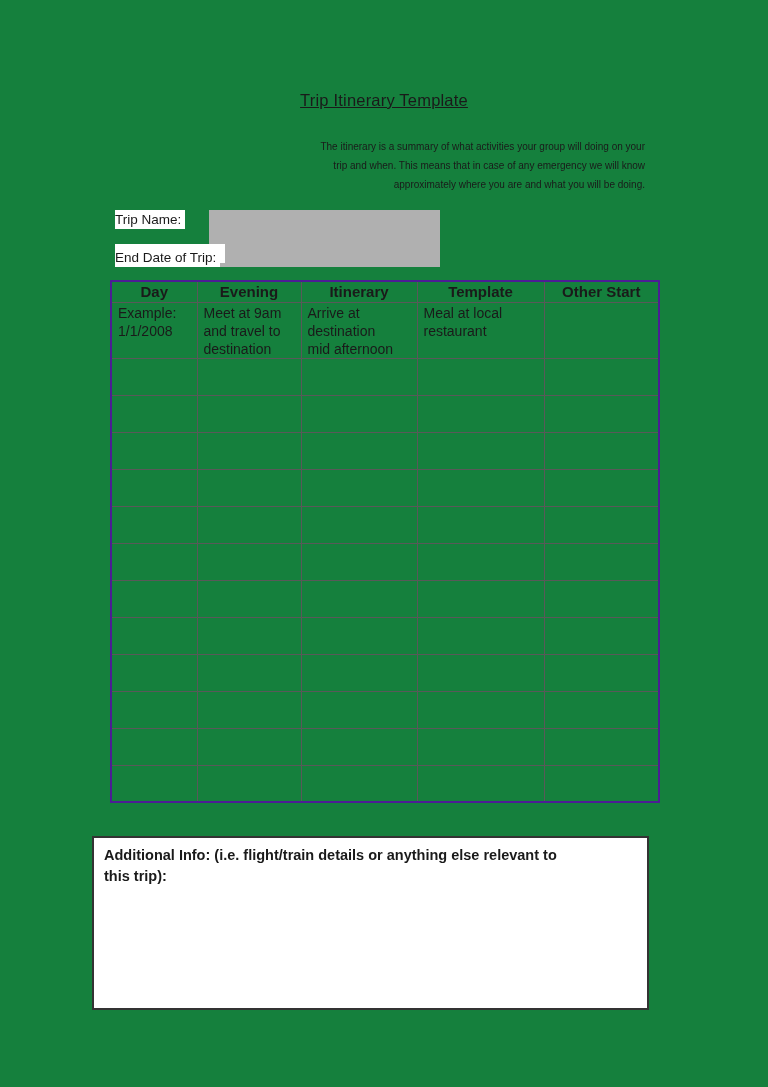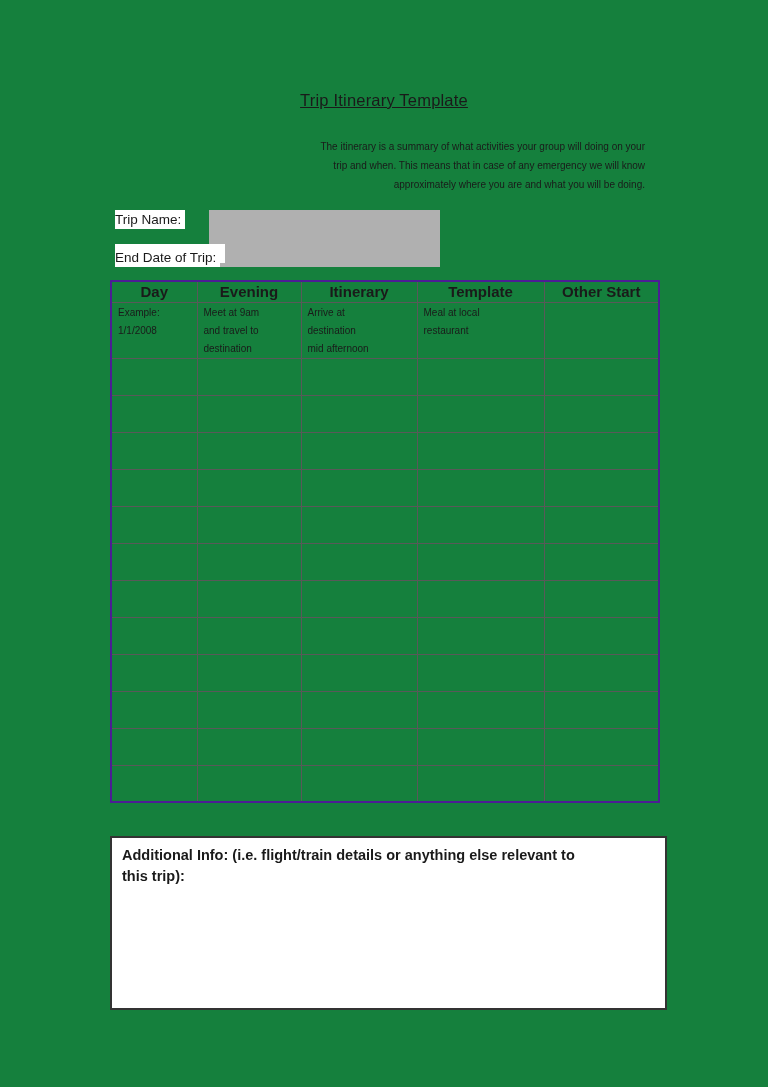--- a/index.html
+++ b/index.html
@@ -55,29 +55,29 @@
   table.itinerary th {
     height:21px;
     font-size:15px;
     font-weight:bold;
     text-align:center;
     padding:0;
   }
   tr.example-row td {
     height:56px;
     vertical-align:top;
-    font-size:10px;
+    font-size:14px;
     line-height:18px;
     font-weight:normal;
     padding:1px 5px 0 6px;
   }
   tr.empty-row td { height:37px; }
 
   .additional-box {
-    position:absolute; left:110px; top:836px;
+    position:absolute; left:92px; top:836px;
     width:557px; height:174px;
     border:2px solid #333333;
     background:#ffffff;
   }
   .additional-box .additional-text {
     font-size:14.5px;
     font-weight:bold;
     line-height:21px;
     padding:7px 10px 0 10px;
   }

